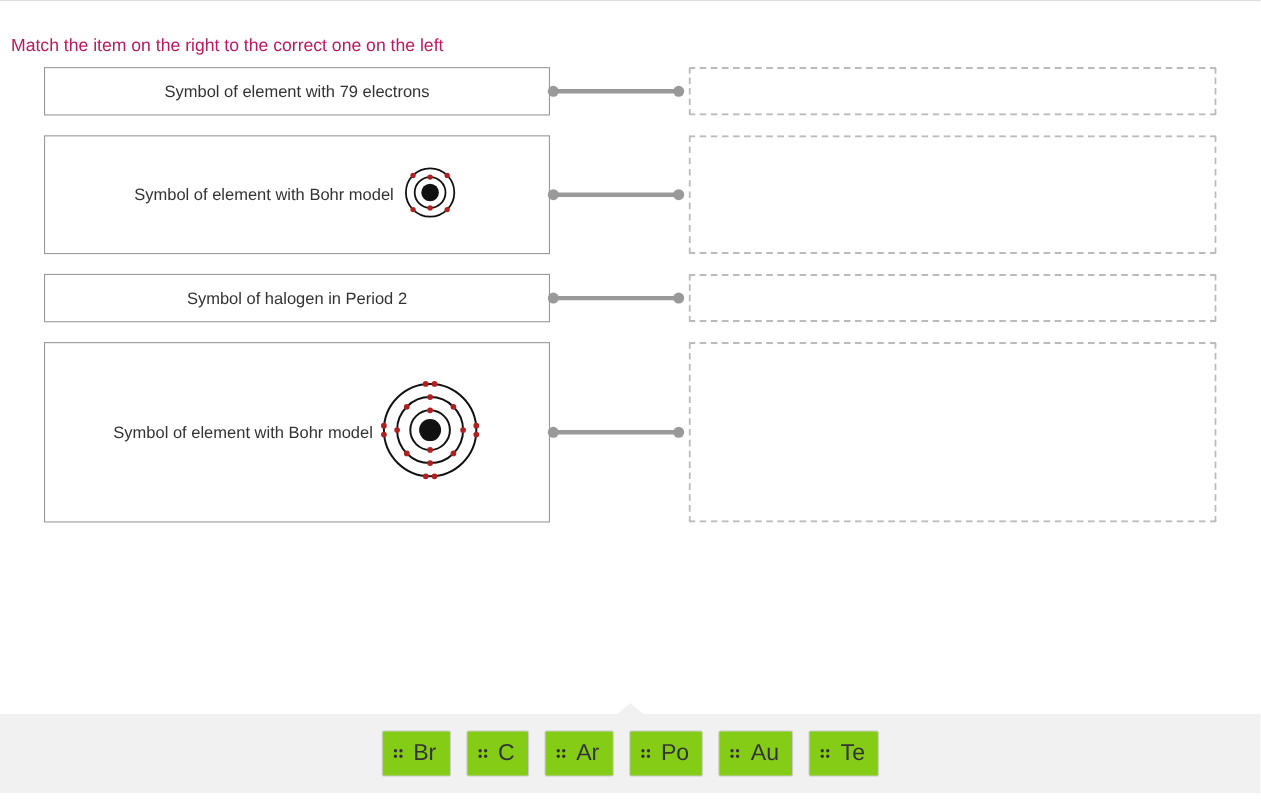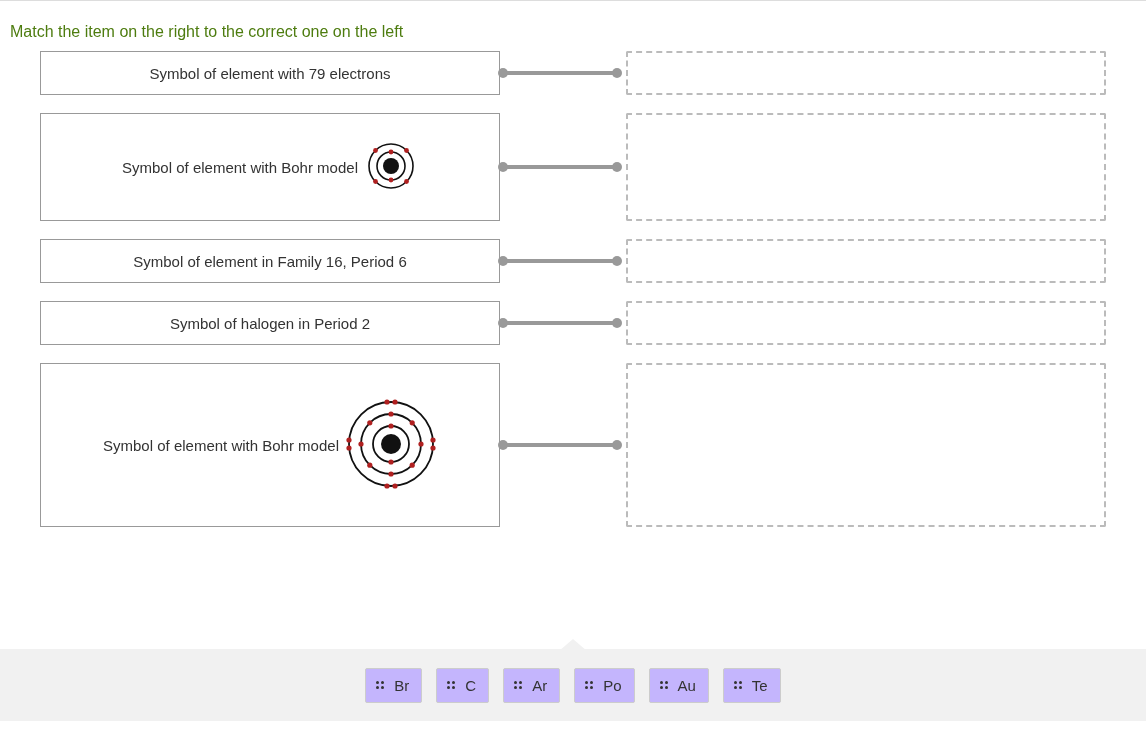--- a/index.html
+++ b/index.html
@@ -1,18 +1,18 @@
 <!DOCTYPE html>
 <html><head>
 <meta charset="utf-8">
 <style>
   * { box-sizing: border-box; }
   html, body { margin:0; padding:0; font-family: -apple-system, BlinkMacSystemFont, "Segoe UI", Arial, sans-serif; color:#333; background:#fff;}
   .page { width:1146px; height:731px; position:relative; border-top:1px solid #ddd;}
-  .instruction { padding:22px 10px 10px 10px; font-size:16px; color:#4d7c0f;}
+  .instruction { padding:32px 10px 10px 10px; font-size:16px; color:#be185d;}
   .workarea { position:relative; padding:0 40px; }
   .row { position:relative; display:flex; align-items:stretch; margin-bottom:18px;}
   .leftbox { width:460px; border:1px solid #999; background:#fff; display:flex; align-items:center; justify-content:center; font-size:15px; color:#333; padding:4px 8px; text-align:right; gap:6px;}
   .leftbox.small { height:44px; }
   .leftbox.med   { height:108px; }
   .leftbox.large { height:164px; }
   .connector { width:120px; position:relative; display:flex; align-items:center;}
   .bar { position:relative; height:4px; background:#999; width:100%; border-radius:2px;}
   .bar::before, .bar::after{
     content:""; position:absolute; top:50%; width:10px; height:10px; background:#999; border-radius:50%; transform:translateY(-50%);
@@ -26,21 +26,21 @@
 
   
   .bohr { flex:0 0 auto; }
 
   
   .tray { position:absolute; left:0; right:0; top:648px; height:72px; background:#f1f1f1; display:flex; align-items:center; justify-content:center; gap:14px;}
   .tray-arrow{
     position:absolute; top:-10px; left:50%; transform:translateX(-50%);
     width:0;height:0;border-left:14px solid transparent;border-right:14px solid transparent;border-bottom:12px solid #f1f1f1;
   }
-  .chip { background:#c4b5fd; border:1px solid #ccc; border-radius:2px; padding:8px 12px 8px 10px; display:flex; align-items:center; gap:10px; font-size:15px; color:#333; cursor:grab;}
+  .chip { background:#84cc16; border:1px solid #ccc; border-radius:2px; padding:8px 12px 8px 10px; display:flex; align-items:center; gap:10px; font-size:21px; color:#333; cursor:grab;}
   .grip { display:inline-grid; grid-template-columns:repeat(2,3px); grid-template-rows:repeat(2,3px); gap:2px;}
   .grip span{ width:3px;height:3px;background:#333;border-radius:50%;}
 </style>
 </head>
 <body>
 
 <div class="page">
 
   <div class="instruction">Match the item on the right to the correct one on the left</div>
 
@@ -74,29 +74,20 @@
             <circle cx="-15.5" cy="15.5" r="2.4" fill="#b02020"></circle>
           </svg>
         </span>
       </div>
       <div class="connector">
           <div class="bar"></div>
         </div>
       <div class="dropzone med"></div>
     </div>
 
-    <div class="row">
-      <div class="leftbox small">
-        <span>Symbol of element in Family 16, Period 6</span>
-      </div>
-      <div class="connector">
-          <div class="bar"></div>
-        </div>
-      <div class="dropzone small"></div>
-    </div>
 
     <div class="row">
       <div class="leftbox small">
         <span>Symbol of halogen in Period 2</span>
       </div>
       <div class="connector">
           <div class="bar"></div>
         </div>
       <div class="dropzone small"></div>
     </div>

